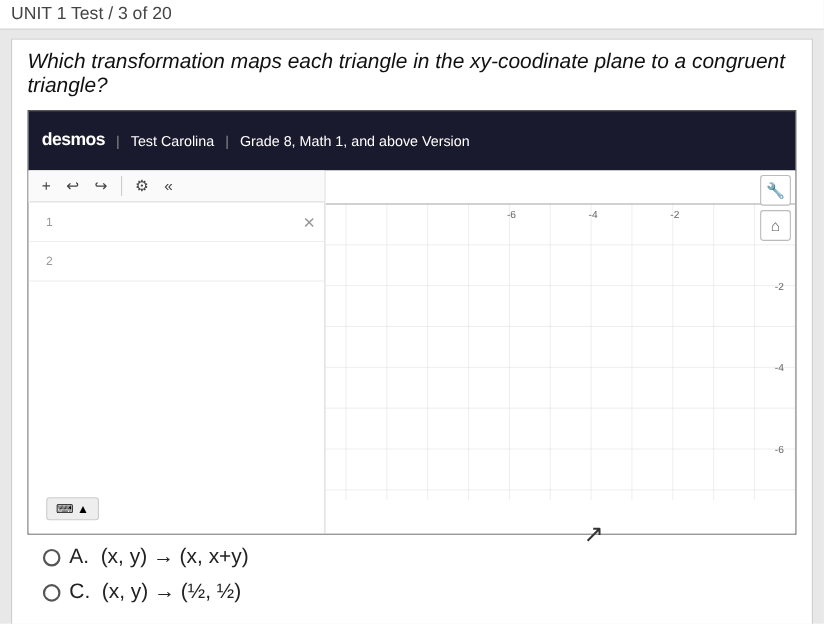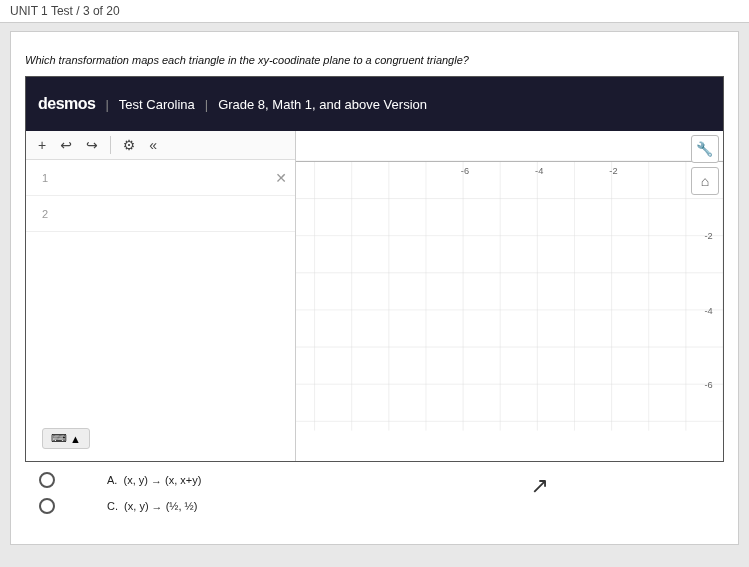--- a/index.html
+++ b/index.html
@@ -8,38 +8,37 @@
       background: #e8e8e8;
       width: 749px;
       height: 567px;
       overflow: hidden;
       font-size: 13px;
     }
 
     .top-bar {
       background: #fff;
       padding: 4px 10px;
-      font-size: 12px;
+      font-size: 16px;
       color: #444;
       border-bottom: 1px solid #ccc;
     }
 
     .question-area {
       background: #fff;
       margin: 8px 10px;
       padding: 10px 14px;
       border: 1px solid #ccc;
     }
 
     .question-text {
-      font-size: 11px;
+      font-size: 19px;
       color: #111;
       margin-bottom: 10px;
       font-style: italic;
-      margin-top: 12px;
     }
 
     .desmos-container {
       background: #fff;
       border: 1.5px solid #555;
       display: flex;
       flex-direction: column;
     }
 
     .desmos-header {
@@ -219,22 +218,21 @@
 
     .radio-circle.selected::after {
       content: '';
       width: 8px;
       height: 8px;
       border-radius: 50%;
       background: #1a73e8;
     }
 
     .answer-label {
-      font-size: 11px;
-      margin-left: 44px;
+      font-size: 19px;
     }
 
     
     .grid-line {
       stroke: #ddd;
       stroke-width: 0.5;
     }
     .axis-line {
       stroke: #aaa;
       stroke-width: 1;

